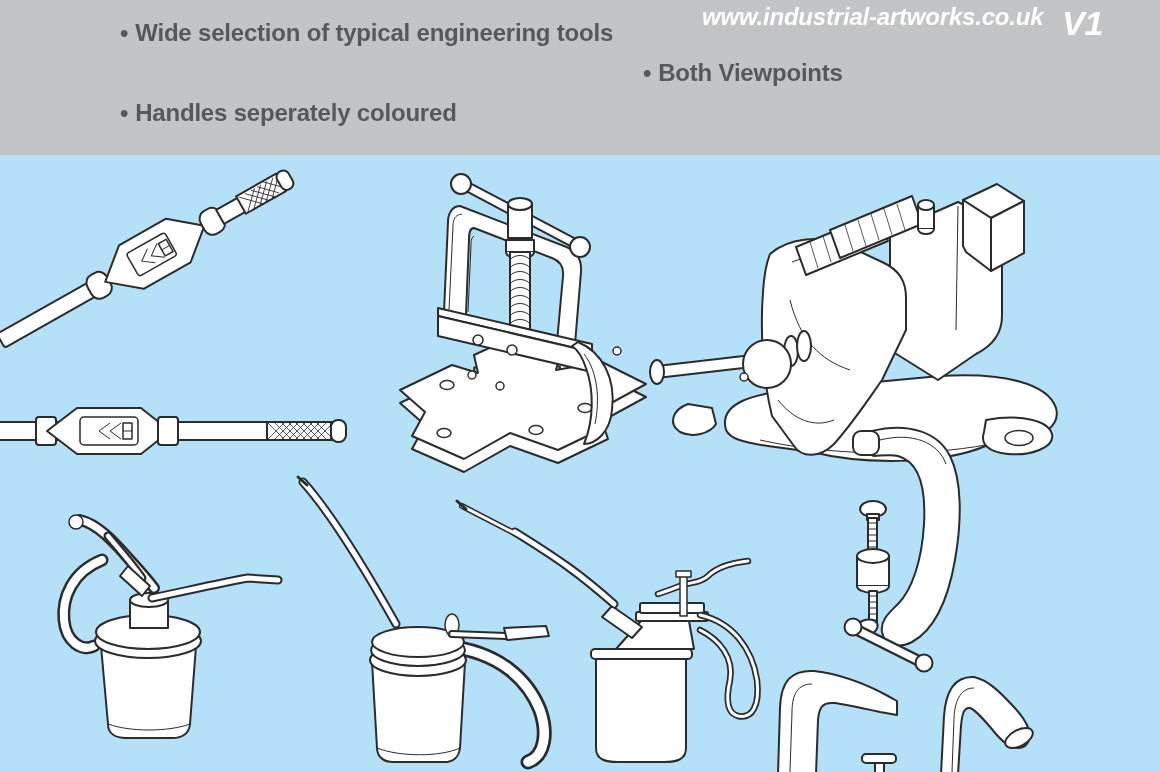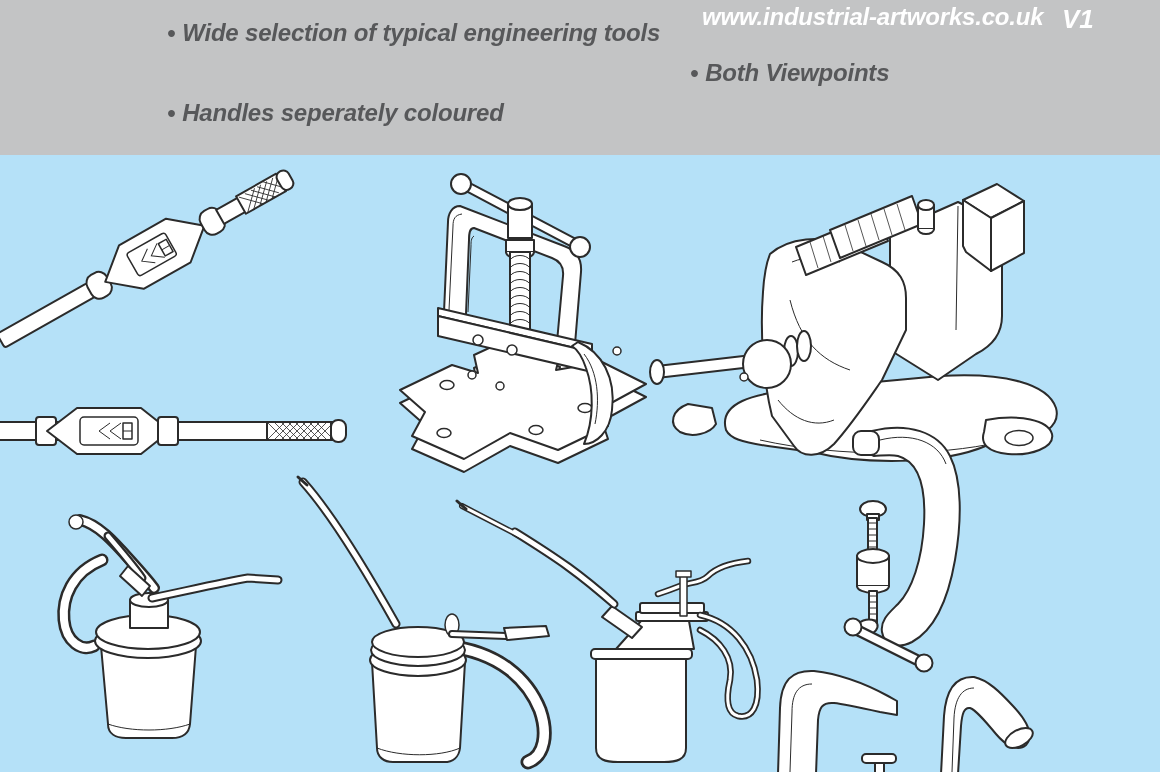--- a/index.html
+++ b/index.html
@@ -1,20 +1,20 @@
 <!DOCTYPE html>
 <html><head>
 <meta charset="utf-8">
 <style>
   html,body{margin:0;padding:0;background:#888;}
   .screen{position:relative;width:1160px;height:772px;background:#b5e1f8;overflow:hidden;
           font-family:"Liberation Sans",sans-serif;}
   .header{position:absolute;left:0;top:0;width:1160px;height:155px;background:#c3c4c5;}
-  .feat{position:absolute;font-style:italic;font-weight:700;font-size:24px;color:#57585a;
-        letter-spacing:-0.2px;white-space:pre;margin-left:47px;}
+  .feat{position:absolute;font-weight:700;font-size:24px;color:#57585a;
+        letter-spacing:-0.2px;white-space:pre;}
   .feat .b{margin-right:7px;}
   .url{position:absolute;font-style:italic;font-weight:700;font-size:24px;color:#ffffff;
        letter-spacing:-0.2px;white-space:pre;}
   .art{position:absolute;}
   svg{display:block;overflow:visible;}
   .s2{fill:#ffffff;stroke:#2b2b2b;stroke-width:2;stroke-linejoin:round;}
   .s15{fill:#ffffff;stroke:#2b2b2b;stroke-width:1.5;stroke-linejoin:round;}
   .t{fill:none;stroke:#2b2b2b;stroke-width:1;}
   .t8{fill:none;stroke:#2b2b2b;stroke-width:0.8;}
   .dk{fill:none;stroke:#2b2b2b;stroke-linecap:round;}
@@ -23,21 +23,21 @@
 </head>
 <body>
 
 <div class="screen">
 
   <div class="header">
     <div class="feat" style="left:120px;top:19px;"><span class="b">•</span><span>Wide selection of typical engineering tools</span></div>
     <div class="feat" style="left:643px;top:59px;"><span class="b">•</span><span>Both Viewpoints</span></div>
     <div class="feat" style="left:120px;top:99px;"><span class="b">•</span><span>Handles seperately coloured</span></div>
     <div class="url" style="left:702px;top:3px;">www.industrial-artworks.co.uk</div>
-    <div class="url" style="left:1062px;top:4px;font-size:26px;">V1</div>
+    <div class="url" style="left:1062px;top:4px;font-size:34px;">V1</div>
   </div>
 
   <div class="art" style="left:0;top:160px;">
   <svg width="310" height="210" viewBox="0 160 310 210" role="img" aria-label="Tap wrench, isometric view">
     <g transform="translate(6,338) rotate(-29.5)">
       <rect class="s2" x="-6" y="-8" width="104" height="16" rx="3"></rect>
       <rect class="s2" x="96" y="-13" width="22" height="26" rx="9"></rect>
       <polygon class="s2" points="114,0 144,-25 198,-25 228,0 198,25 144,25"></polygon>
       <rect class="s15" x="146" y="-14" width="44" height="26" rx="3"></rect>
       <path class="t" d="M178,-8 L167,0 L178,8 M167,-8 L156,0 L167,8"></path>

